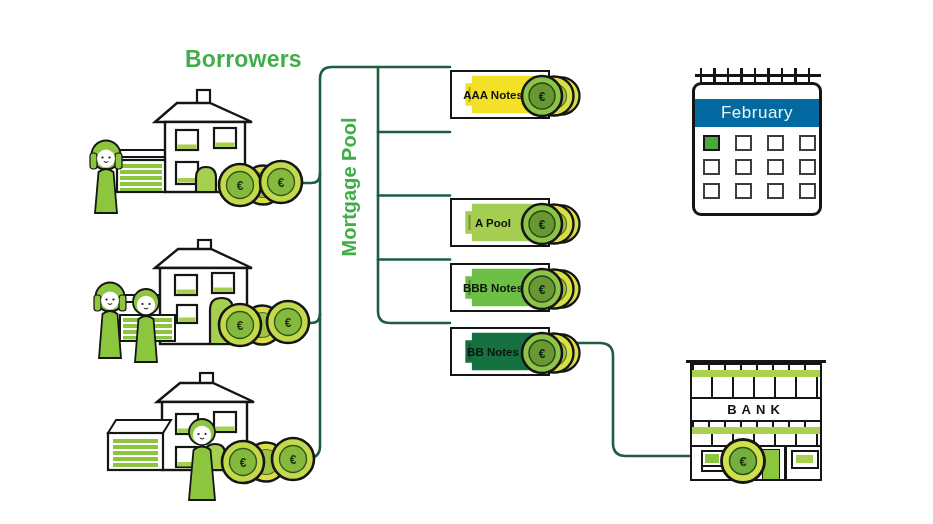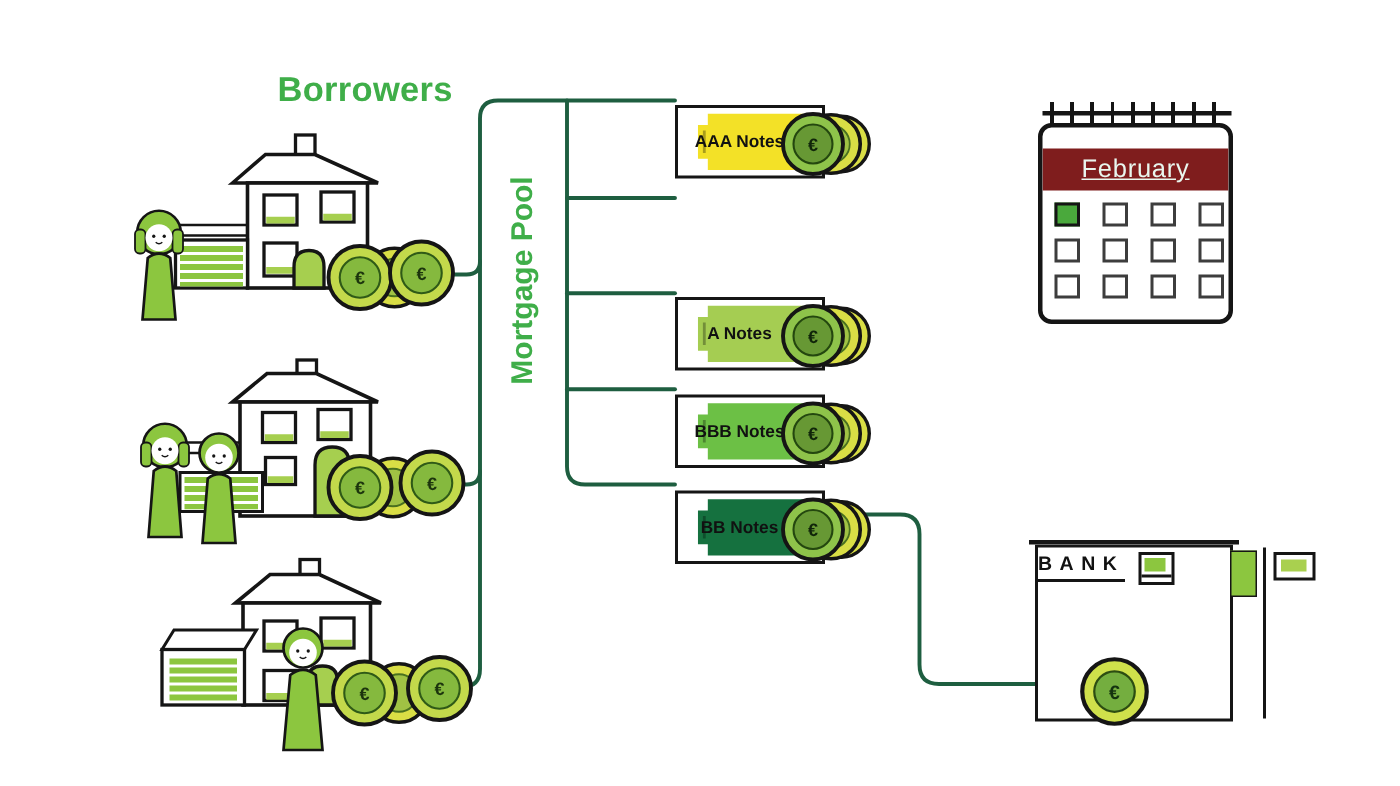--- a/index.html
+++ b/index.html
@@ -18,31 +18,31 @@
               justify-content:center;font-size:11.5px;font-weight:bold;color:#111;white-space:nowrap;}
   .note-coins{position:absolute;left:62px;top:-2px;width:74px;height:56px;overflow:visible;}
   
   .calendar{position:absolute;left:692px;top:68px;width:132px;height:152px;}
   .cal-rings{position:absolute;left:8px;right:8px;top:0;height:18px;
              background:repeating-linear-gradient(90deg,#151515 0 2.5px,transparent 2.5px 13.5px);}
   .cal-wire{position:absolute;left:3px;right:3px;top:6px;height:2.5px;background:#151515;}
   .cal-body{position:absolute;left:0;top:14px;width:130px;height:134px;border:3px solid #151515;
             border-radius:9px;background:#fff;box-sizing:border-box;overflow:hidden;}
   .cal-strip{height:14px;}
-  .cal-header{height:28px;background:#7f1d1d;display:flex;align-items:center;justify-content:center;
-              color:#e9f6ee;font-size:17px;letter-spacing:.5px;text-decoration:underline;}
+  .cal-header{height:28px;background:#0369a1;display:flex;align-items:center;justify-content:center;
+              color:#e9f6ee;font-size:17px;letter-spacing:.5px;}
   .cal-grid{display:grid;grid-template-columns:repeat(4,17px);grid-auto-rows:16px;
             column-gap:15px;row-gap:8px;margin:8px 0 0 8px;}
   .cal-cell{border:2px solid #3d3d3d;background:#fff;box-sizing:border-box;}
   .cal-cell.hl{background:#4aa93c;border-color:#151515;}
   
   .bank{position:absolute;left:686px;top:360px;width:140px;height:122px;}
   .bank-roofline{position:absolute;left:0;top:0;width:140px;height:3px;background:#151515;}
   .bank-body{position:absolute;left:4px;top:3px;width:132px;height:118px;border:2.5px solid #151515;
-             background:#fff;box-sizing:border-box;display:flex;flex-direction:row;}
+             background:#fff;box-sizing:border-box;display:flex;flex-direction:column;}
   .b-ticks{height:5px;background:repeating-linear-gradient(90deg,#151515 0 2px,transparent 2px 16px);}
   .b-strip{height:7px;background:#a9d04f;}
   .b-wins1{height:20px;background:repeating-linear-gradient(90deg,transparent 0 19px,#151515 19px 21px);
            border-bottom:2.5px solid #151515;}
   .b-wins2{height:11px;background:repeating-linear-gradient(90deg,transparent 0 19px,#151515 19px 21px);
            border-bottom:2.5px solid #151515;}
   .b-band{height:21px;display:flex;align-items:center;justify-content:center;font-size:13px;
           font-weight:600;letter-spacing:5px;color:#111;border-bottom:2.5px solid #151515;}
   .b-ground{position:relative;flex:1;}
   .bw-left{position:absolute;left:9px;top:3px;width:24px;height:22px;border:2px solid #151515;box-sizing:border-box;}
@@ -248,21 +248,21 @@
       <use href="#coinFrontDark" transform="translate(28,26)"></use>
     </svg>
   </div>
 
 
   <div class="note" style="top:171px">
     <svg class="battery" viewBox="0 0 100 48">
       <path d="M20,4 H88 V44 H20 V36 H13 V12 H20 Z" fill="#a5cd52"></path>
       <line x1="17.5" y1="16" x2="17.5" y2="32" stroke="rgba(0,0,0,0.3)" stroke-width="2"></line>
     </svg>
-    <span class="note-label">A Notes</span>
+    <span class="note-label">A Pool</span>
     <svg class="note-coins" viewBox="0 0 74 56">
       <use href="#coinBack" transform="translate(47,26) scale(0.95)"></use>
       <use href="#coinBack" transform="translate(40,26)"></use>
       <use href="#coinFrontDark" transform="translate(28,26)"></use>
     </svg>
   </div>
 
   <div class="note" style="top:300px">
     <svg class="battery" viewBox="0 0 100 48">
       <path d="M20,4 H88 V44 H20 V36 H13 V12 H20 Z" fill="#15713f"></path>

